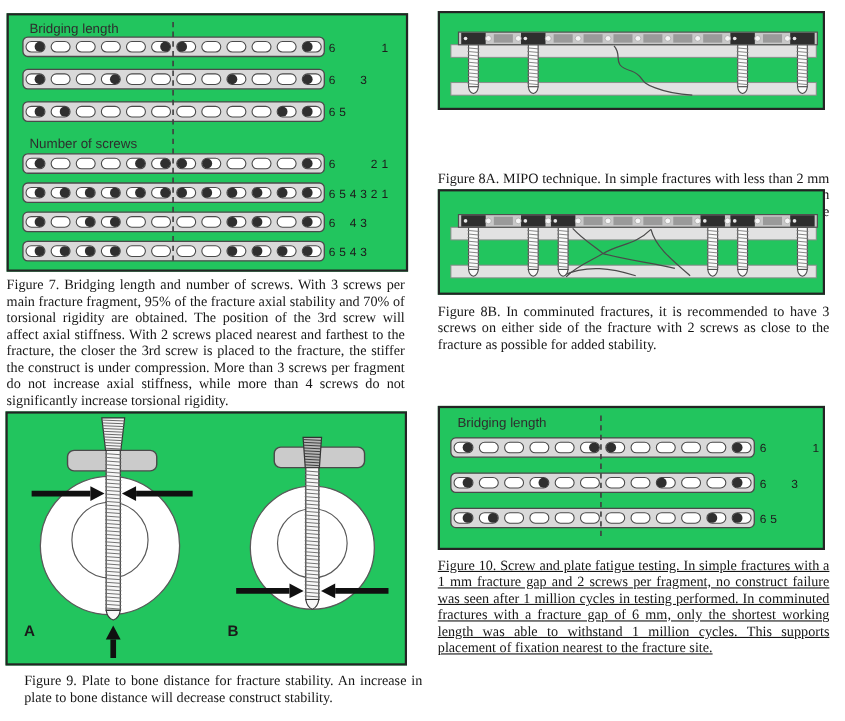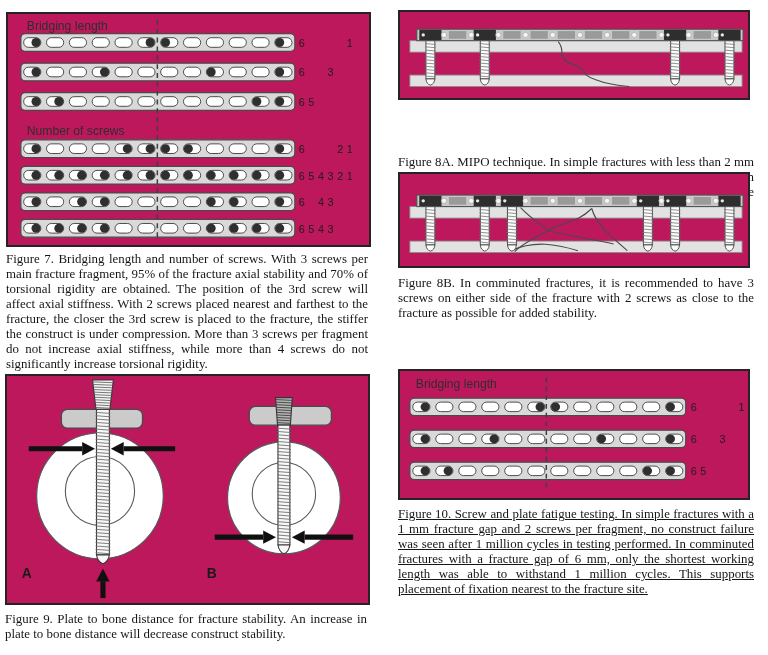--- a/index.html
+++ b/index.html
@@ -1,26 +1,26 @@
 <!DOCTYPE html>
 <html><head>
 <meta charset="utf-8">
 <style>
   html,body{margin:0;padding:0;}
   body{width:768px;height:655px;position:relative;background:#ffffff;overflow:hidden;
        font-family:"Liberation Serif",serif;}
-  .figbox{position:absolute;border:2px solid #242424;background:#be185d;box-sizing:border-box;}
+  .figbox{position:absolute;border:2px solid #242424;background:#22c55e;box-sizing:border-box;}
   .figbox svg{display:block;width:100%;height:100%;}
   .cap{position:absolute;margin:0;font-size:12.9px;line-height:1.16;color:#161616;
        text-align:justify;font-family:"Liberation Serif",serif;}
   
   #fig7 {left:6px;  top:12px;  width:365px; height:235px;}
   #cap7 {left:6px;  top:252px; width:362px;font-family:Liberation Serif, serif;}
   #fig9 {left:5px;  top:374px; width:365px; height:231px;}
-  #cap9 {left:5px;  top:612px; width:362px;}
+  #cap9 {left:22px;  top:612px; width:362px;}
   
   #fig8a{left:398px; top:10px;  width:352px; height:90px;}
   #cap8a{left:398px; top:107px; width:356px;margin-top:48px;}
   #fig8b{left:398px; top:172px; width:352px; height:96px;}
   #cap8b{left:398px; top:276px; width:356px;}
   #fig10{left:398px; top:369px; width:352px; height:131px;}
   #cap10{left:398px; top:507px; width:356px;text-decoration:underline;}
 </style>
 </head>
 <body>

